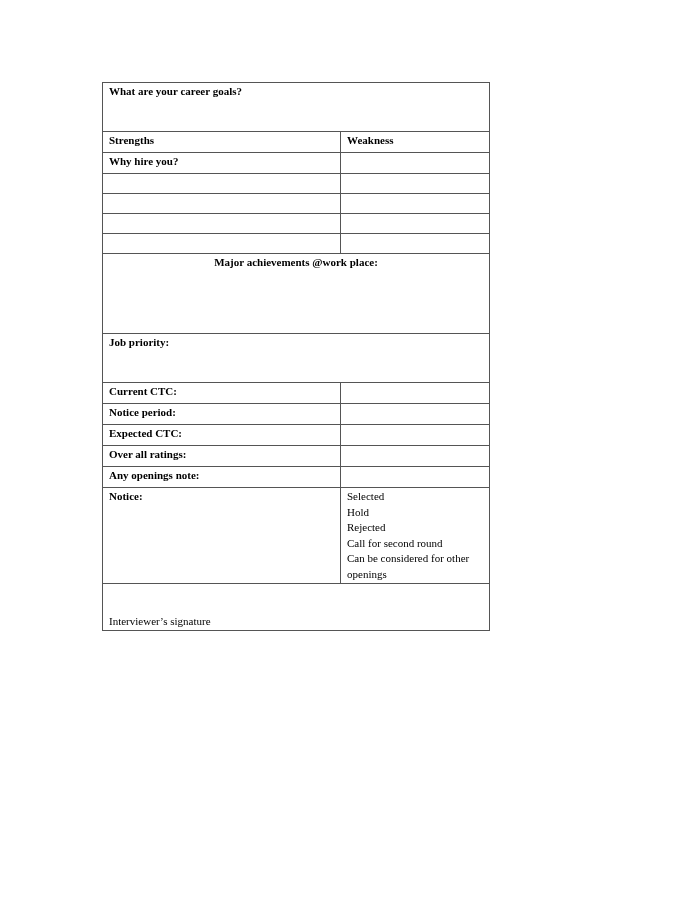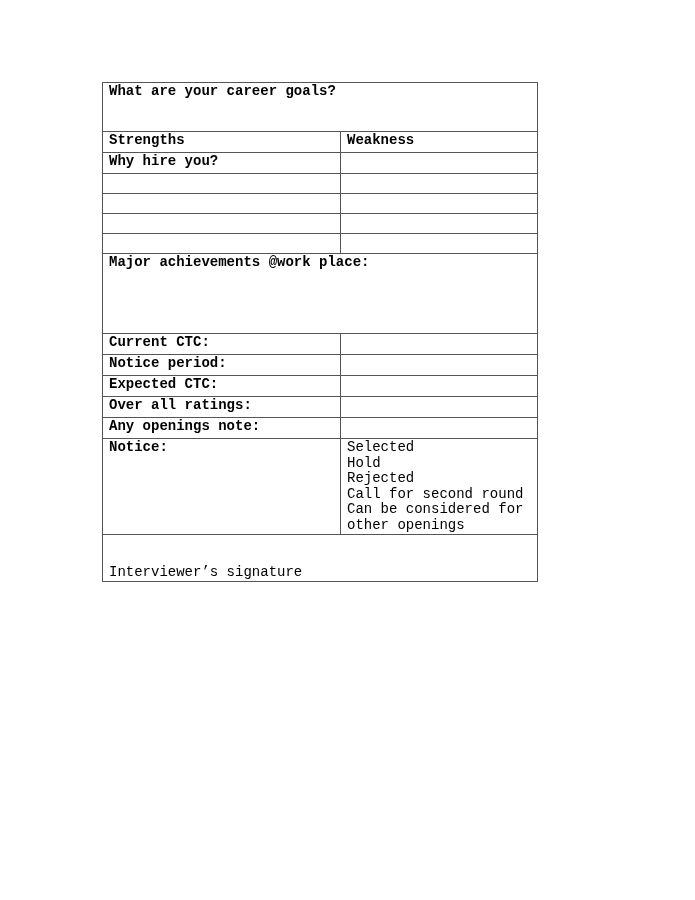--- a/index.html
+++ b/index.html
@@ -1,26 +1,26 @@
 <!DOCTYPE html>
 <html><head>
   <meta charset="utf-8">
   <style>
     html, body { margin: 0; padding: 0; background: #ffffff; }
     body { width: 695px; height: 900px; position: relative; overflow: hidden;
            font-family: "Liberation Serif", "DejaVu Serif", serif; color: #000; }
     .page { position: absolute; left: 0; top: 0; width: 695px; height: 900px; background: #fff; }
-    table.form { position: absolute; left: 102px; top: 82px; width: 436px;
-                 border-collapse: collapse; table-layout: fixed; font-size: 14px; line-height: 15.5px; font-family: Liberation Mono, monospace; }
+    table.form { position: absolute; left: 102px; top: 82px; width: 388px;
+                 border-collapse: collapse; table-layout: fixed; font-size: 11px; line-height: 15.5px; }
     table.form td { border: 1px solid #555; padding: 0 6px; vertical-align: top; }
     .col-l { width: 238px; }
     .b { font-weight: bold; }
     .h20 td { height: 19px; }
     .h48 td { height: 47px; }
-    .h79 td { height: 78px; }
+    .h79 td { height: 78px; text-align: center; }
     .h63 td { height: 62px; }
     .h78 td { height: 77px; }
     .pt1 { padding-top: 1px !important; }
     .status-list div { line-height: 15.6px; }
     .sig { position: relative; height: 46px; }
     .sig span { position: absolute; left: 0; bottom: 0px; font-weight: normal; }
   </style>
 </head>
 <body>
 
@@ -64,20 +64,25 @@
     </tr>
     <tr class="h20">
       <td></td>
       <td></td>
     </tr>
     <tr class="h79">
       <td colspan="2" class="b pt1">
         <span>Major achievements @work place:</span>
       </td>
     </tr>
+    <tr class="h48">
+      <td colspan="2" class="b pt1">
+        <span>Job priority:</span>
+      </td>
+    </tr>
     <tr class="h20">
       <td class="b pt1">
         <span>Current CTC:</span>
       </td>
       <td></td>
     </tr>
     <tr class="h20">
       <td class="b pt1">
         <span>Notice period:</span>
       </td>

